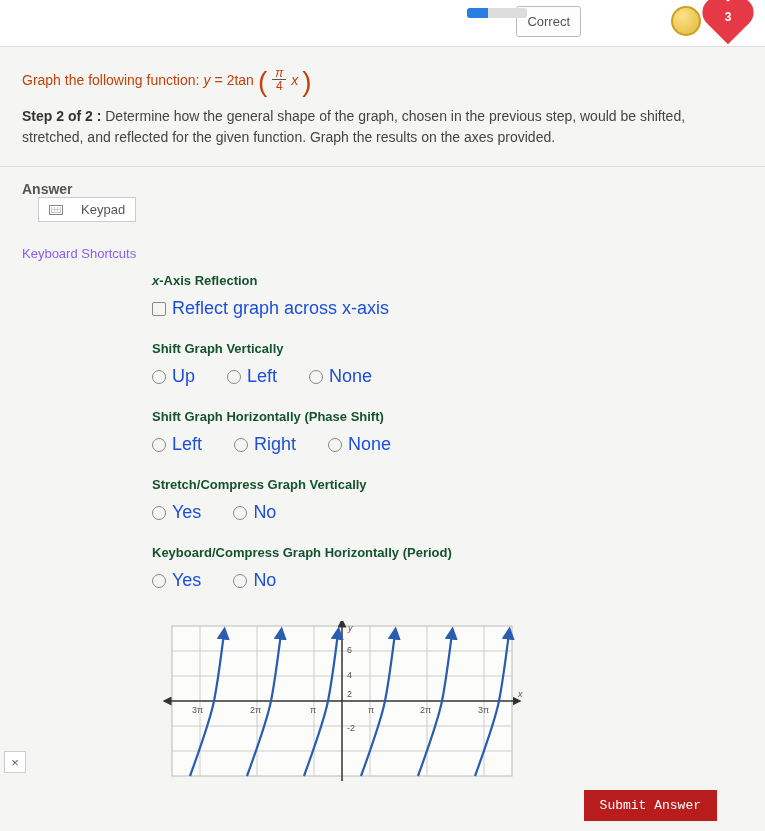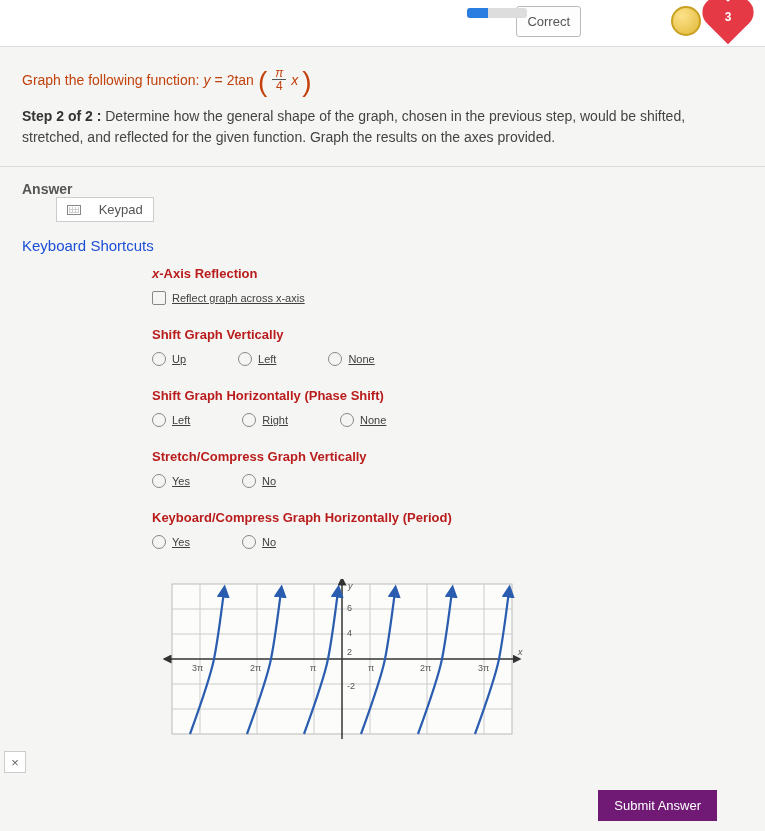--- a/index.html
+++ b/index.html
@@ -79,39 +79,39 @@
     .divider { border-top:1px solid #ddd; margin: 0 -22px 14px; }
     .answer-row {
       display:flex; justify-content:space-between; align-items:flex-start;
       font-size:14px; color:#555; font-weight:bold; margin-bottom:12px;flex-direction:column;
     }
     .keypad-col { text-align:right; font-weight:normal; }
     .keypad-btn {
       border:1px solid #ccc; padding:4px 10px; font-size:13px; color:#555;
       background:#fff; display:inline-flex; align-items:center; gap:18px; cursor:pointer;
     }
-    .kb-shortcuts { font-size:15px; color:#1d4ed8; margin-top:15px; cursor:pointer; }
+    .kb-shortcuts { font-size:13px; color:#8b5cf6; margin-top:24px; cursor:pointer; }
     .form-area { margin-left: 130px; width: 430px; }
     .group { margin-bottom: 22px; }
-    .group-title { font-size:13px; font-weight:bold; color:#b91c1c; margin-bottom:10px; }
-    .opts { display:flex; gap:52px; align-items:center; }
-    .opt { display:flex; align-items:center; gap:6px; font-size:11px; color:#404040; cursor:pointer;text-decoration:underline; }
+    .group-title { font-size:13px; font-weight:bold; color:#14532d; margin-bottom:10px; }
+    .opts { display:flex; gap:32px; align-items:center; }
+    .opt { display:flex; align-items:center; gap:6px; font-size:18px; color:#1d4ed8; cursor:pointer; }
     .radio {
       width:14px; height:14px; border:1.5px solid #888; border-radius:50%; display:inline-block;
     }
     .checkbox {
       width:14px; height:14px; border:1.5px solid #888; border-radius:2px; display:inline-block;
     }
     .graph-box {
       width: 380px; height: 170px; margin: 8px auto 0;
     }
     .submit-btn {
       position:absolute; right:48px; bottom:10px;
-      background:#701a75; color:#fff; border:none;
-      padding:8px 16px; font-size:13px; cursor:pointer;
+      background:#b91c1c; color:#fff; border:none;
+      padding:8px 16px; font-size:13px; cursor:pointer;font-family:Liberation Mono, monospace;
     }
     .x-close {
       position:absolute; left:4px; bottom:58px; width:22px; height:22px;
       border:1px solid #ccc; background:#fff; font-size:13px; color:#666;
       display:flex; align-items:center; justify-content:center; cursor:pointer;
     }
     .kp-icon {
       width:14px; height:10px; border:1px solid #888; display:inline-block; position:relative;
     }
     .kp-icon::before { content:''; position:absolute; inset:1px; background:

